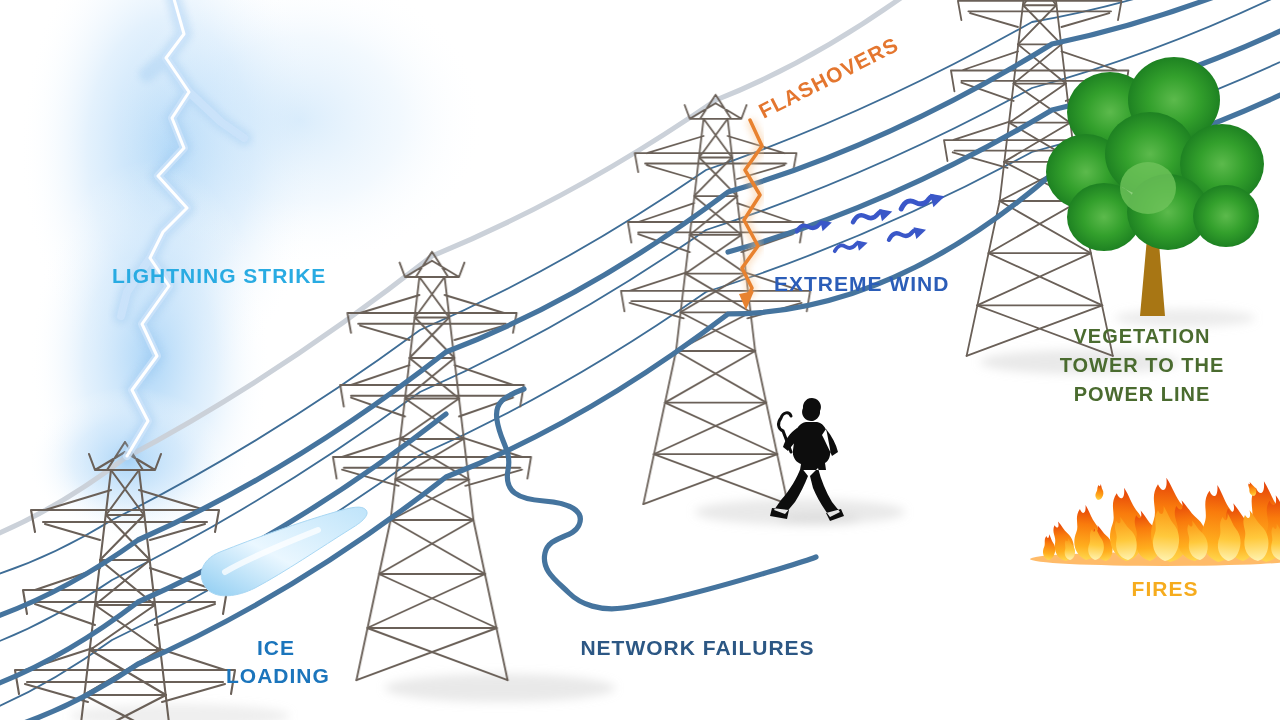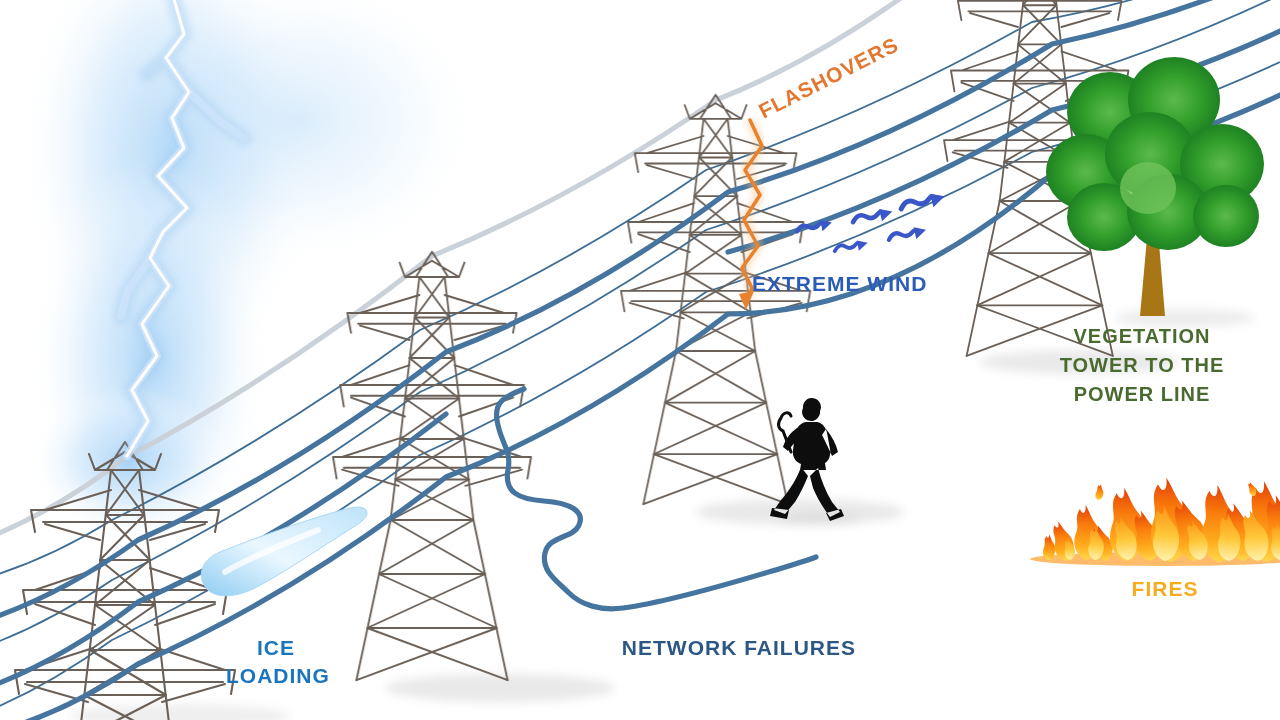--- a/index.html
+++ b/index.html
@@ -4,25 +4,25 @@
 <style>
   html,body{margin:0;padding:0;background:#fff;}
   .stage{position:relative;width:1280px;height:720px;background:#fff;overflow:hidden;
          font-family:"Liberation Sans",sans-serif;}
   .stage svg{position:absolute;left:0;top:0;}
   .lbl{position:absolute;font-weight:700;letter-spacing:1px;line-height:1.35;white-space:pre-line;}
   .lbl.center{text-align:center;}
   .lbl-lightning{left:112px;top:262px;font-size:21px;white-space:nowrap;color:var(--lightning-strike-text,#29ABE2);}
   .lbl-flashovers{left:752px;top:64px;font-size:21px;white-space:nowrap;color:var(--flashovers-text,#E4762F);
                   transform:rotate(-27deg);transform-origin:center;}
-  .lbl-wind{left:752px;top:270px;font-size:21px;white-space:nowrap;color:var(--extreme-wind-text,#2B5DB8);}
+  .lbl-wind{left:774px;top:270px;font-size:21px;white-space:nowrap;color:var(--extreme-wind-text,#2B5DB8);}
   .lbl-vegetation{left:1056px;top:322px;width:172px;font-size:20px;line-height:29px;color:var(--vegetation-text,#4A6B2F);}
   .lbl-suspicious{left:842px;top:446px;width:165px;font-size:19px;line-height:29px;color:var(--suspicious-text,#7D7D7D);}
   .lbl-ice{left:226px;top:616px;width:100px;font-size:21px;line-height:28px;color:var(--ice-loading-text,#1B75BC);margin-top:18px;}
-  .lbl-network{left:575px;top:634px;width:245px;font-size:21px;white-space:nowrap;text-align:right;color:var(--network-failures-text,#2C5784);margin-left:36px;}
+  .lbl-network{left:575px;top:634px;width:245px;font-size:21px;white-space:nowrap;text-align:center;color:var(--network-failures-text,#2C5784);}
   .lbl-fires{left:1120px;top:575px;width:90px;font-size:21px;text-align:center;color:var(--fires-text,#F6AC1E);}
 </style>
 </head>
 <body>
 
 <div class="stage">
   <svg width="1280" height="720" viewBox="0 0 1280 720">
     <defs>
       <radialGradient id="lglow">
         <stop offset="0%" stop-color="#A9D4F7" stop-opacity="0.95"></stop>
@@ -190,19 +190,20 @@
         <use href="#flameTongue" transform="translate(1128,560) rotate(-5) scale(0.6)"></use>
         <use href="#flameTongue" transform="translate(1165,561) rotate(4) scale(0.75)"></use>
         <use href="#flameTongue" transform="translate(1200,560) rotate(-6) scale(0.55)"></use>
         <use href="#flameTongue" transform="translate(1228,561) rotate(5) scale(0.65)"></use>
         <use href="#flameTongue" transform="translate(1258,561) rotate(-4) scale(0.7)"></use>
         <use href="#flameTongue" transform="translate(1280,560) scale(0.5)"></use>
       </g>
     </g>
   </svg>
 
+  <div class="lbl lbl-lightning">LIGHTNING STRIKE</div>
   <div class="lbl lbl-flashovers">FLASHOVERS</div>
   <div class="lbl lbl-wind">EXTREME WIND</div>
   <div class="lbl center lbl-vegetation">VEGETATION TOWER TO THE POWER LINE</div>
   <div class="lbl center lbl-ice">ICE LOADING</div>
   <div class="lbl lbl-network">NETWORK FAILURES</div>
   <div class="lbl lbl-fires">FIRES</div>
 </div>
 
 </body></html>

